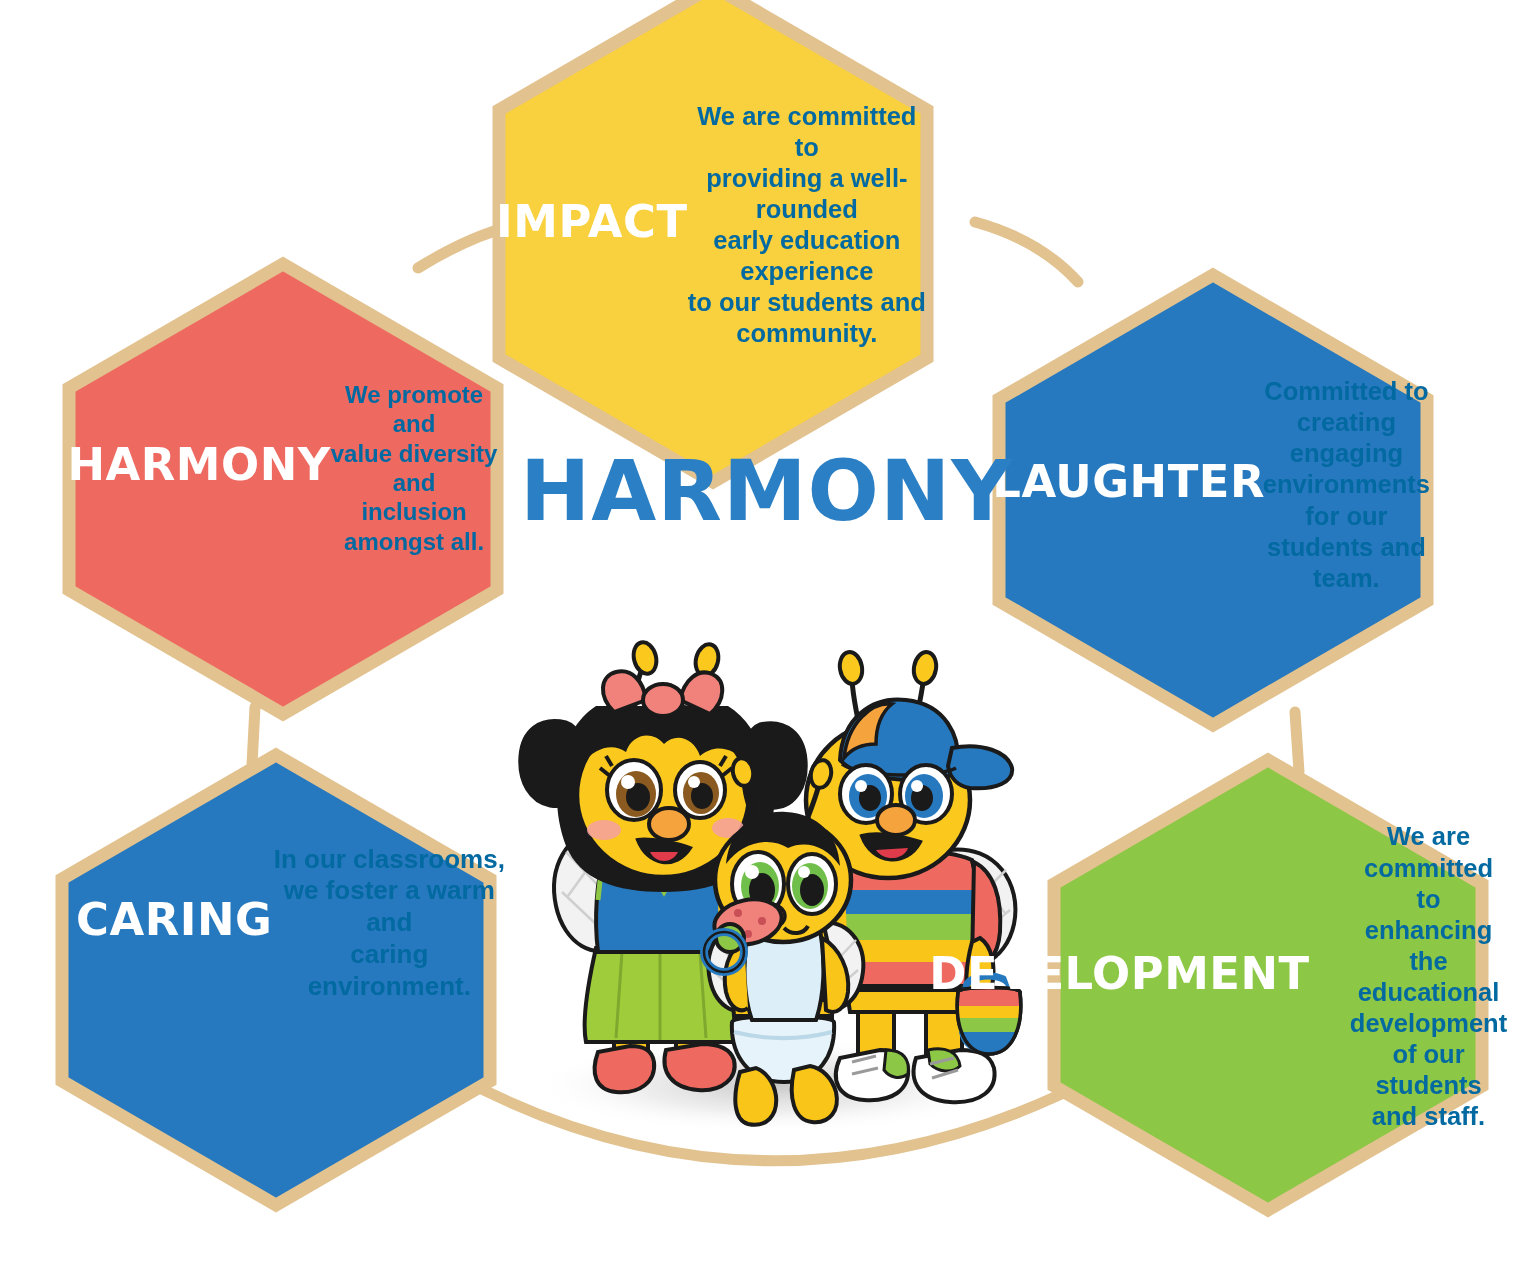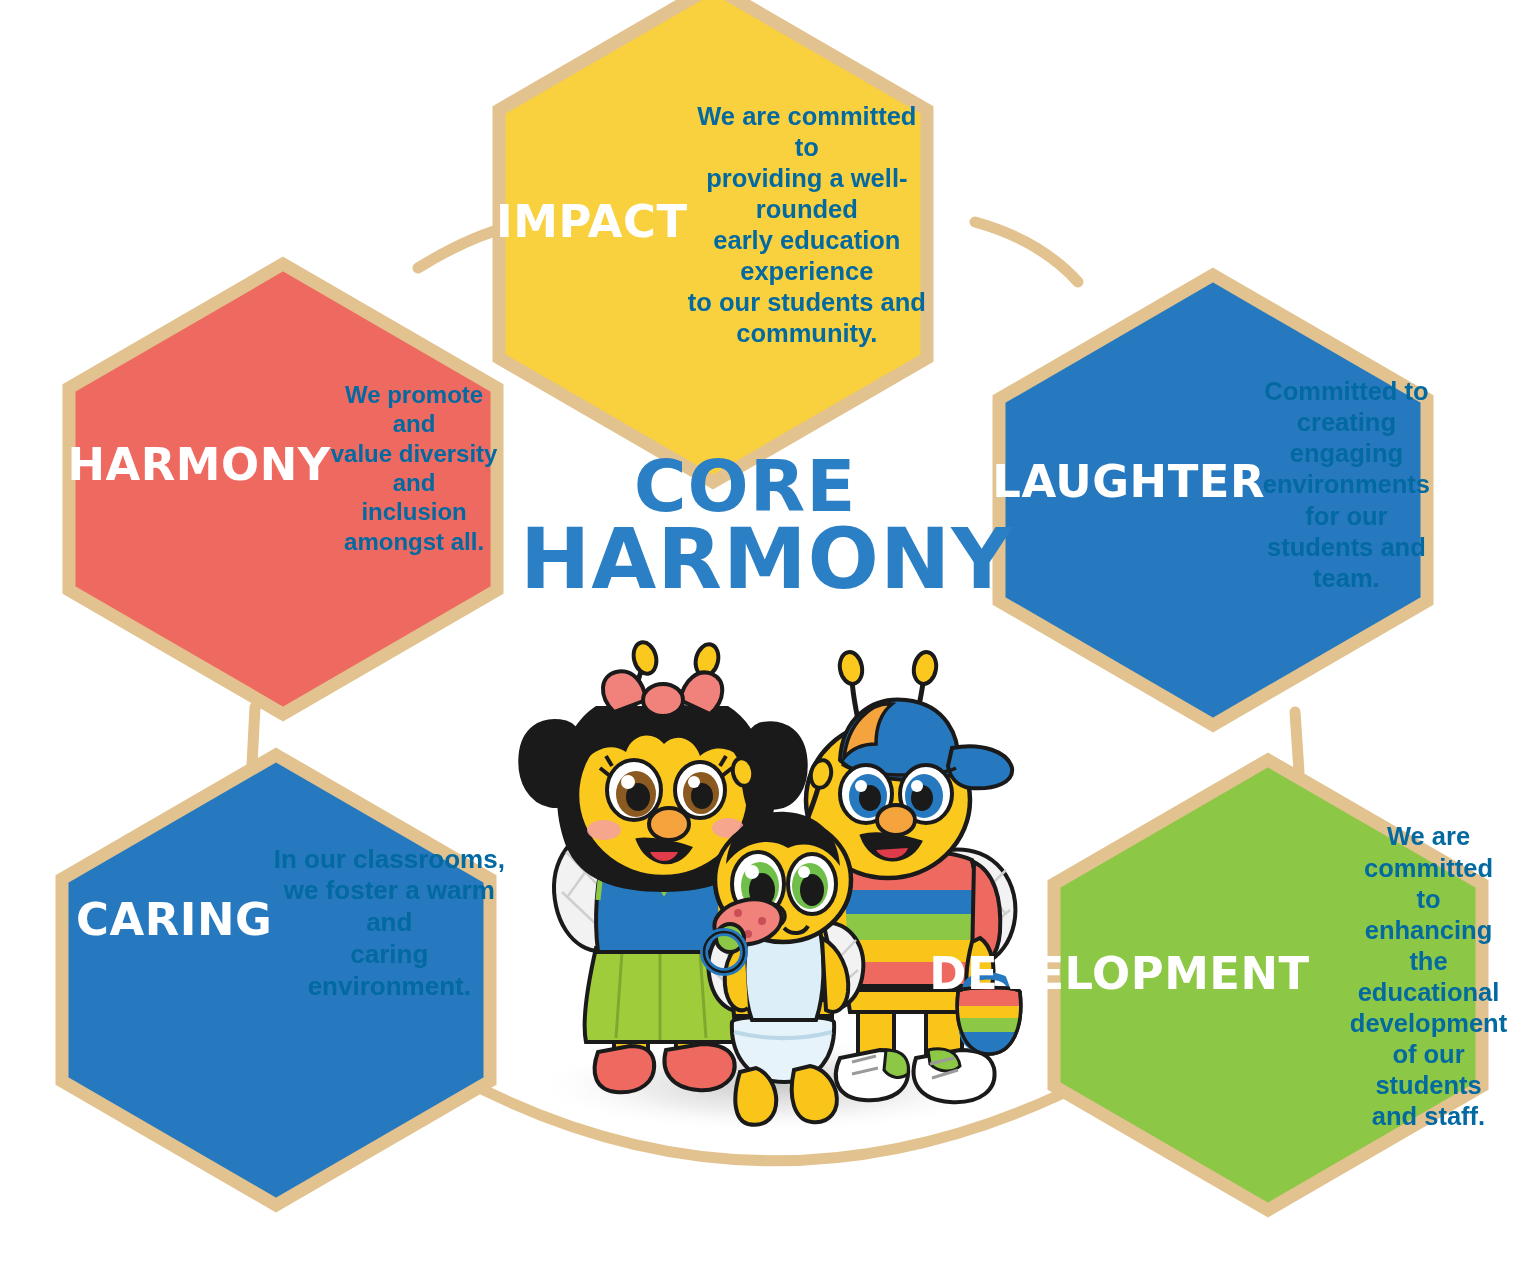--- a/index.html
+++ b/index.html
@@ -403,17 +403,16 @@
 
   <div class="hex-label" id="label-development">
     <div class="hex-title">DEVELOPMENT</div>
     <div class="hex-desc">We are committed to
 enhancing the educational
 development of our
 students and staff.</div>
   </div>
 
   <div id="center-title">
-    <span class="core-line core-line-1">CORE</span>
     <span class="core-line core-line-2">HARMONY</span>
   </div>
 
 </div>
 
 </body></html>

